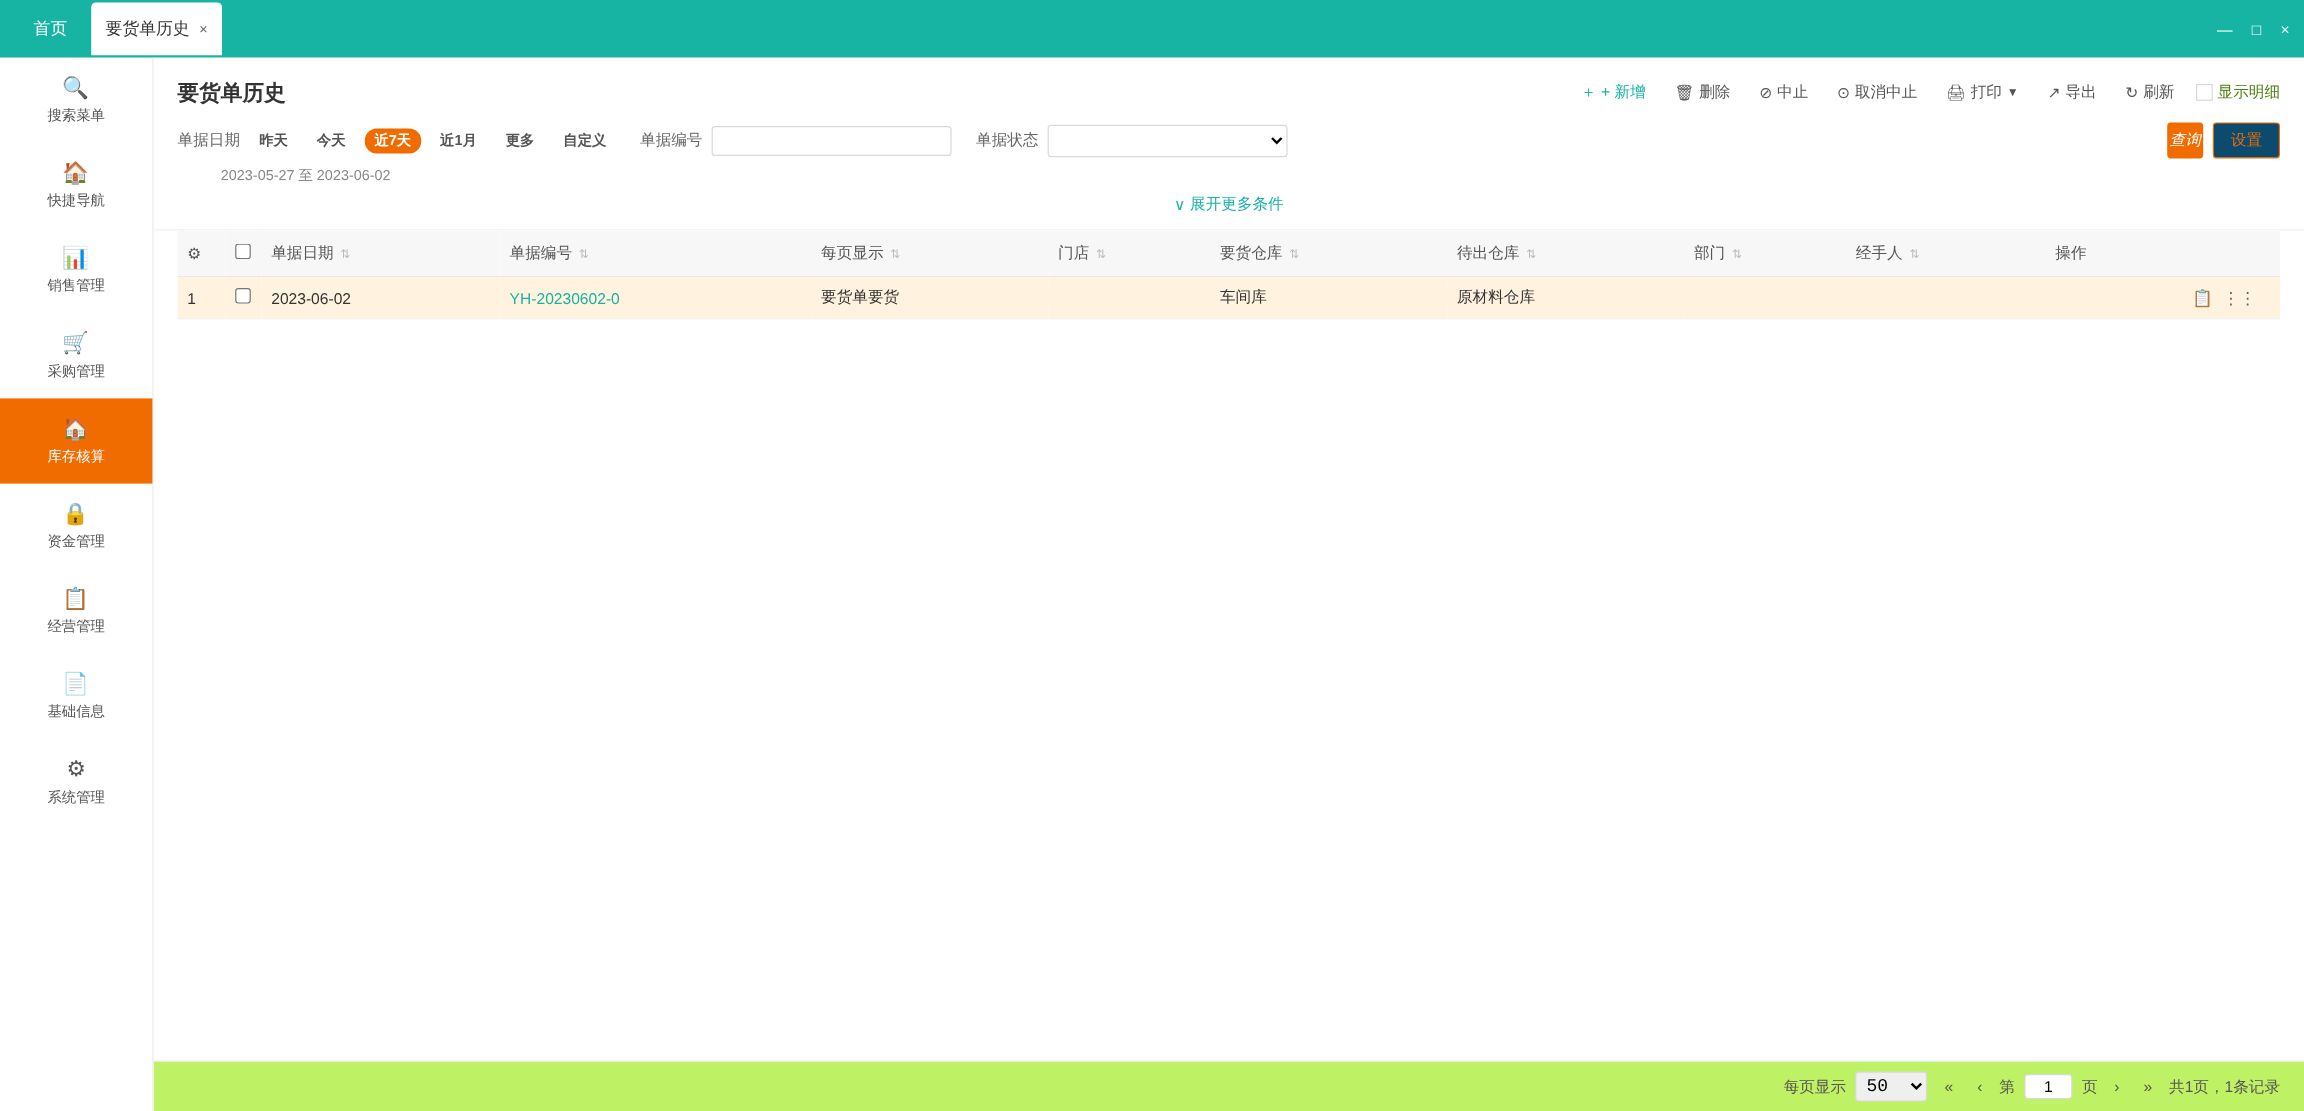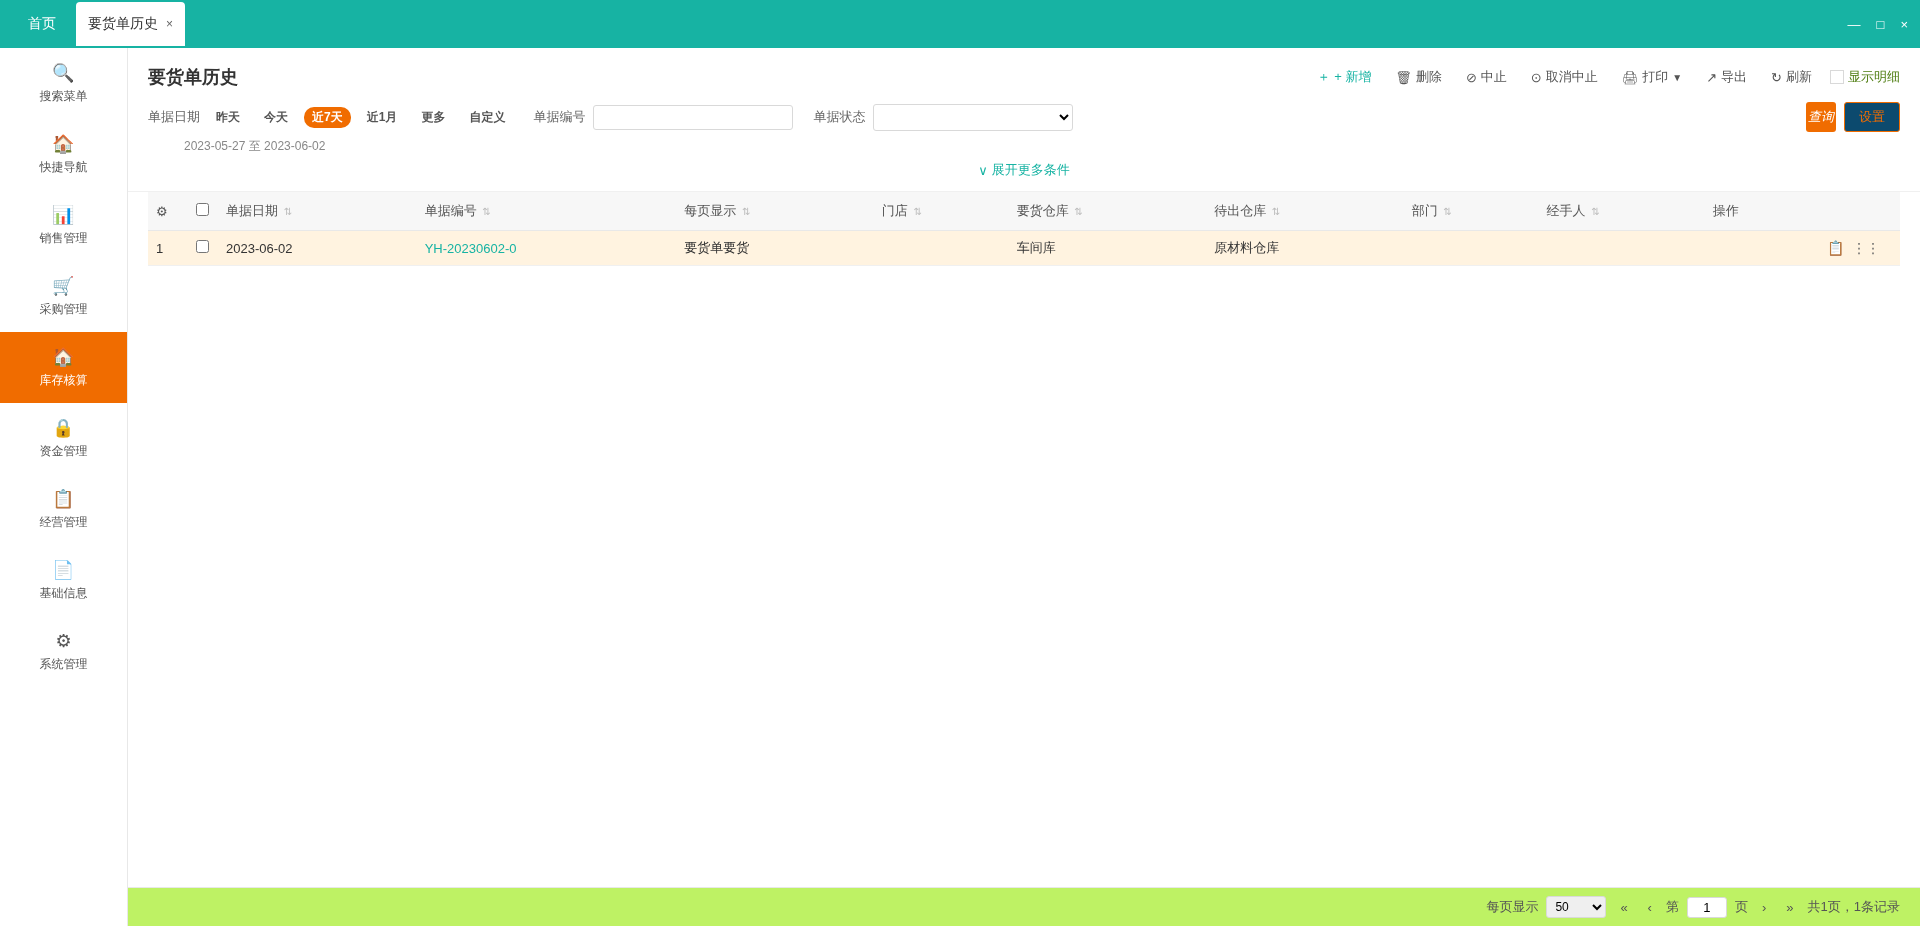--- a/index.html
+++ b/index.html
@@ -52,21 +52,21 @@
     th { padding: 10px 8px; text-align: left; color: #555; font-weight: normal; font-size: 13px; border-bottom: 1px solid #e8e8e8; white-space: nowrap; }
     td { padding: 8px 8px; color: #333; font-size: 13px; border-bottom: 1px solid #f0f0f0; white-space: nowrap; }
     .table-row-highlight { background: #fff3e0; }
     .sort-icon { color: #bbb; font-size: 10px; margin-left: 2px; }
     .link-text { color: #17b3a3; cursor: pointer; text-decoration: none; }
     .action-icon { color: #666; cursor: pointer; margin-right: 4px; font-size: 14px; }
 
     
     .table-footer { padding: 8px 20px; border-top: 1px solid #e8e8e8; background: #fafafa; color: #666; font-size: 13px; }
     .pagination-bar { padding: 8px 20px; border-top: 1px solid #e8e8e8; background: #bef264; display: flex; align-items: center; justify-content: flex-end; gap: 8px; color: #555; font-size: 13px; margin-top: 24px; }
-    .page-size-select { border: 1px solid #d9d9d9; border-radius: 3px; padding: 2px 4px; font-size: 12px; width: 60px; }
+    .page-size-select { border: 1px solid #d9d9d9; border-radius: 3px; padding: 2px 4px; font-size: 15px; width: 60px; font-family: Liberation Mono, monospace; }
     .page-input { border: 1px solid #d9d9d9; border-radius: 3px; padding: 2px 4px; font-size: 13px; width: 40px; text-align: center; }
     .page-btn { cursor: pointer; color: #555; padding: 2px 6px; }
     .checkbox-col { width: 30px; }
 
     
     .display-detail-btn { display: flex; align-items: center; gap: 4px; font-size: 13px; color: #4d7c0f; cursor: pointer; }
     .checkbox-display { width: 14px; height: 14px; border: 1px solid #d9d9d9; background: white; }
   </style>
 </head>
 <body>

